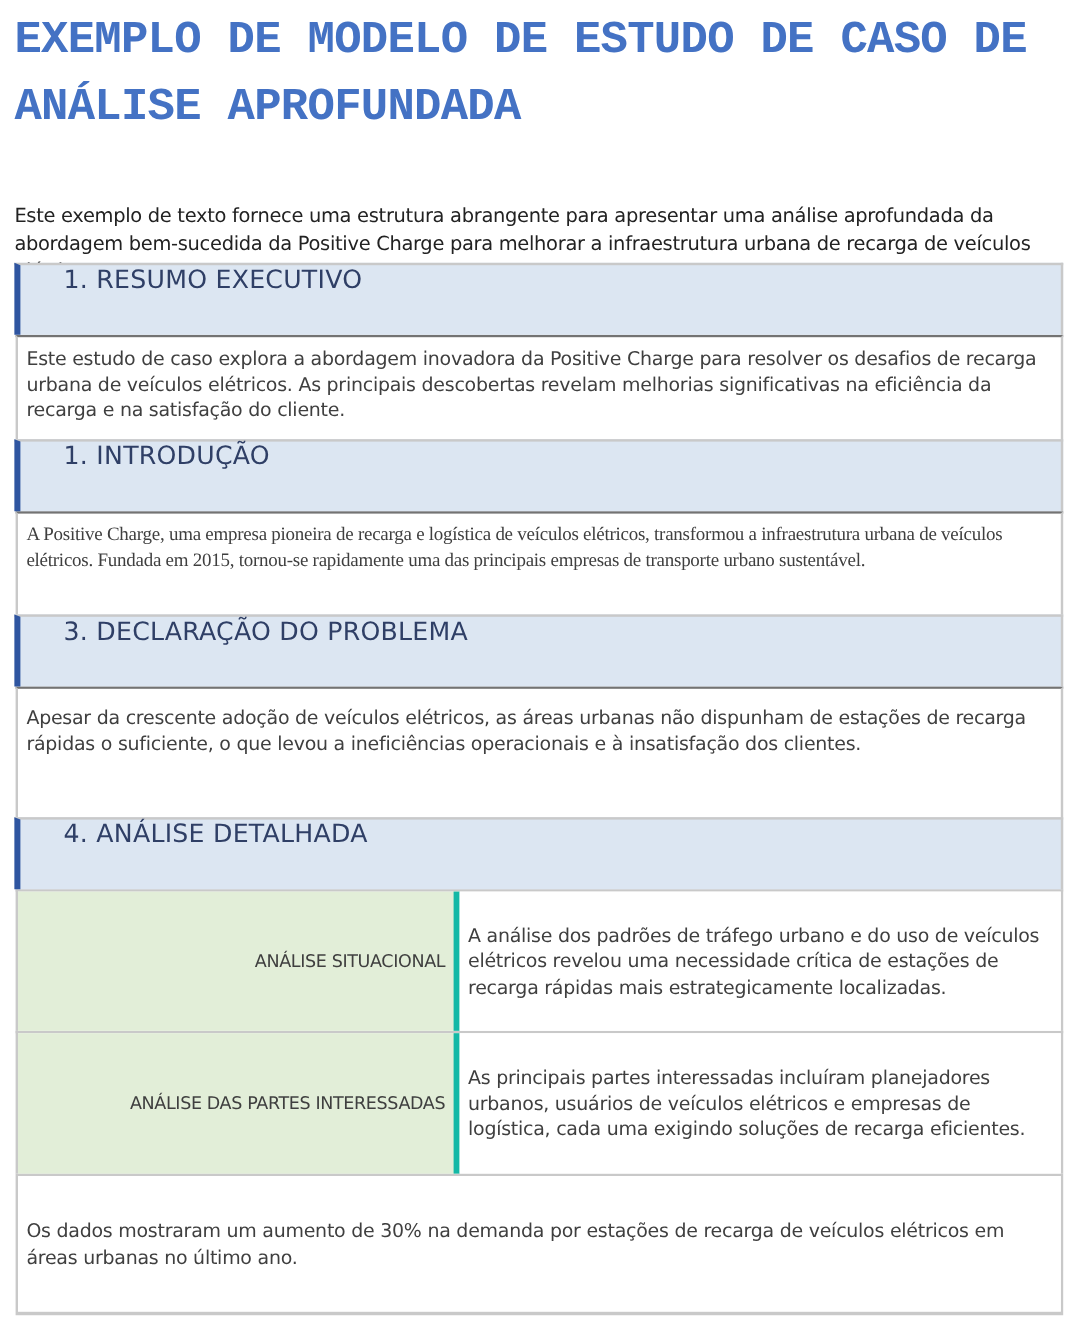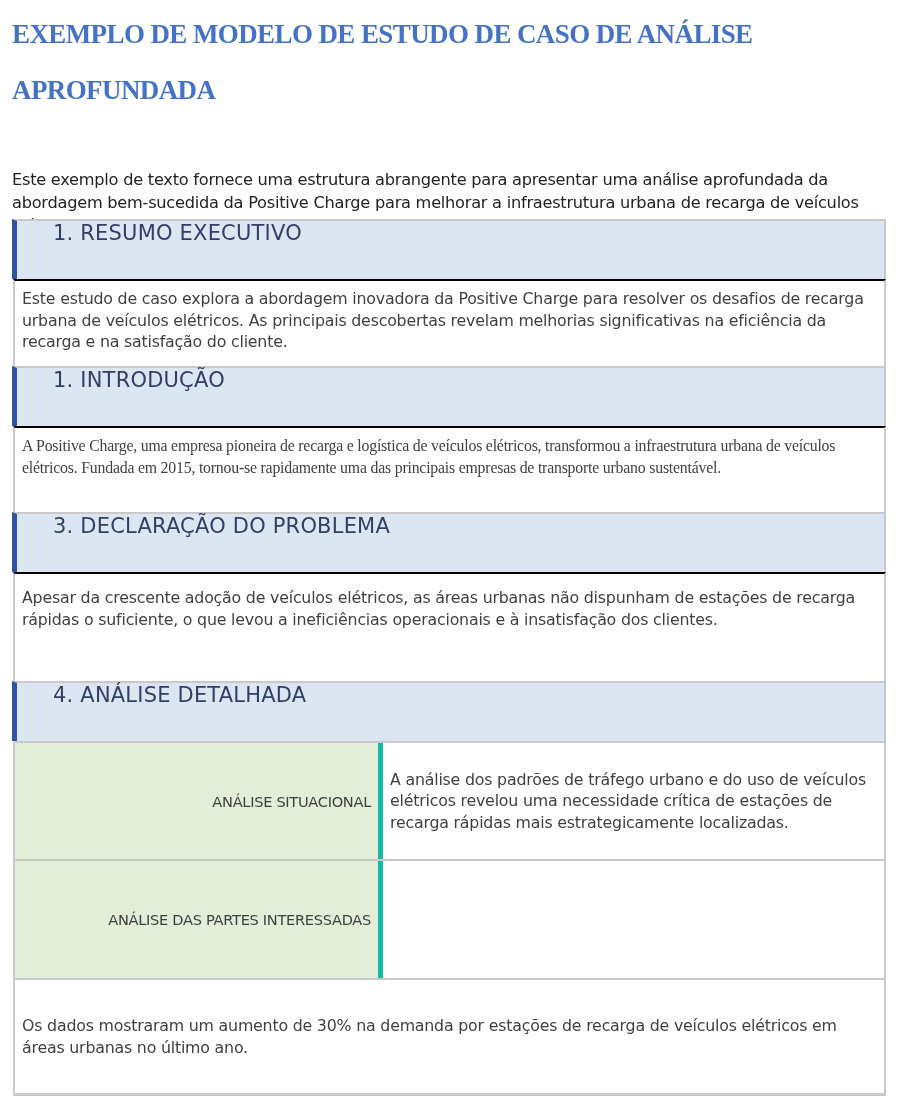--- a/index.html
+++ b/index.html
@@ -1,22 +1,22 @@
 <!DOCTYPE html>
 <html><head>
   <meta charset="utf-8">
   <style>
     * { box-sizing: border-box; margin: 0; padding: 0; }
     html, body { width: 900px; height: 1098px; background: #ffffff; overflow: hidden; }
     body { font-family: "DejaVu Sans", sans-serif; color: #222; position: relative; }
 
     .title {
       position: absolute; left: 12px; top: 6px; width: 880px;
-      font-family: Liberation Serif, serif;
-      font-weight: bold; font-size: 27px; line-height: 56px;
+      font-family: Liberation Mono, monospace;
+      font-weight: bold; font-size: 38px; line-height: 56px;
       color: #4472c4; letter-spacing: -0.6px;
     }
     .intro {
       position: absolute; left: 12px; top: 128px; width: 870px;
       font-size: 16.2px; line-height: 23px; color: #222;
       letter-spacing: -0.25px;
       margin-top: 40px;
     }
 
     .doc-table {
@@ -29,21 +29,21 @@
       border-top: 2px solid #c9c9c9;
       border-right: 2px solid #c9c9c9;
       border-left: 5px solid #2f55a0;
       display: flex; align-items: flex-start;
       padding-left: 36px;
     }
     .sec-header span {
       font-size: 21px; color: #2f3f66; letter-spacing: 0.2px;
     }
     .sec-body {
-      border-top: 2px solid #000000;
+      border-top: 2px solid #737373;
       border-left: 2px solid #c9c9c9;
       border-right: 2px solid #c9c9c9;
       margin-left: 1px;
       padding: 7px 8px 6px 7px;
       font-size: 15.8px; line-height: 21.5px; color: #3f3f3f;
       letter-spacing: -0.2px;
       background: #ffffff;
     }
     .sec-body.b1 { height: 87px; }
     .sec-body.b2 { height: 86px; font-family: Liberation Serif, serif; }
@@ -102,18 +102,19 @@
   <div class="sec-header">
     <span>4. ANÁLISE DETALHADA</span>
   </div>
 
   <div class="analysis-row r1">
     <div class="analysis-label">ANÁLISE SITUACIONAL</div>
     <div class="analysis-value">A análise dos padrões de tráfego urbano e do uso de veículos elétricos revelou uma necessidade crítica de estações de recarga rápidas mais estrategicamente localizadas.</div>
   </div>
   <div class="analysis-row r2">
     <div class="analysis-label">ANÁLISE DAS PARTES INTERESSADAS</div>
+    <div class="analysis-value">As principais partes interessadas incluíram planejadores urbanos, usuários de veículos elétricos e empresas de logística, cada uma exigindo soluções de recarga eficientes.</div>
   </div>
   <div class="analysis-row r3 last">
     <div class="analysis-value">Os dados mostraram um aumento de 30% na demanda por estações de recarga de veículos elétricos em áreas urbanas no último ano.</div>
   </div>
 
 </div>
 
 </body></html>

